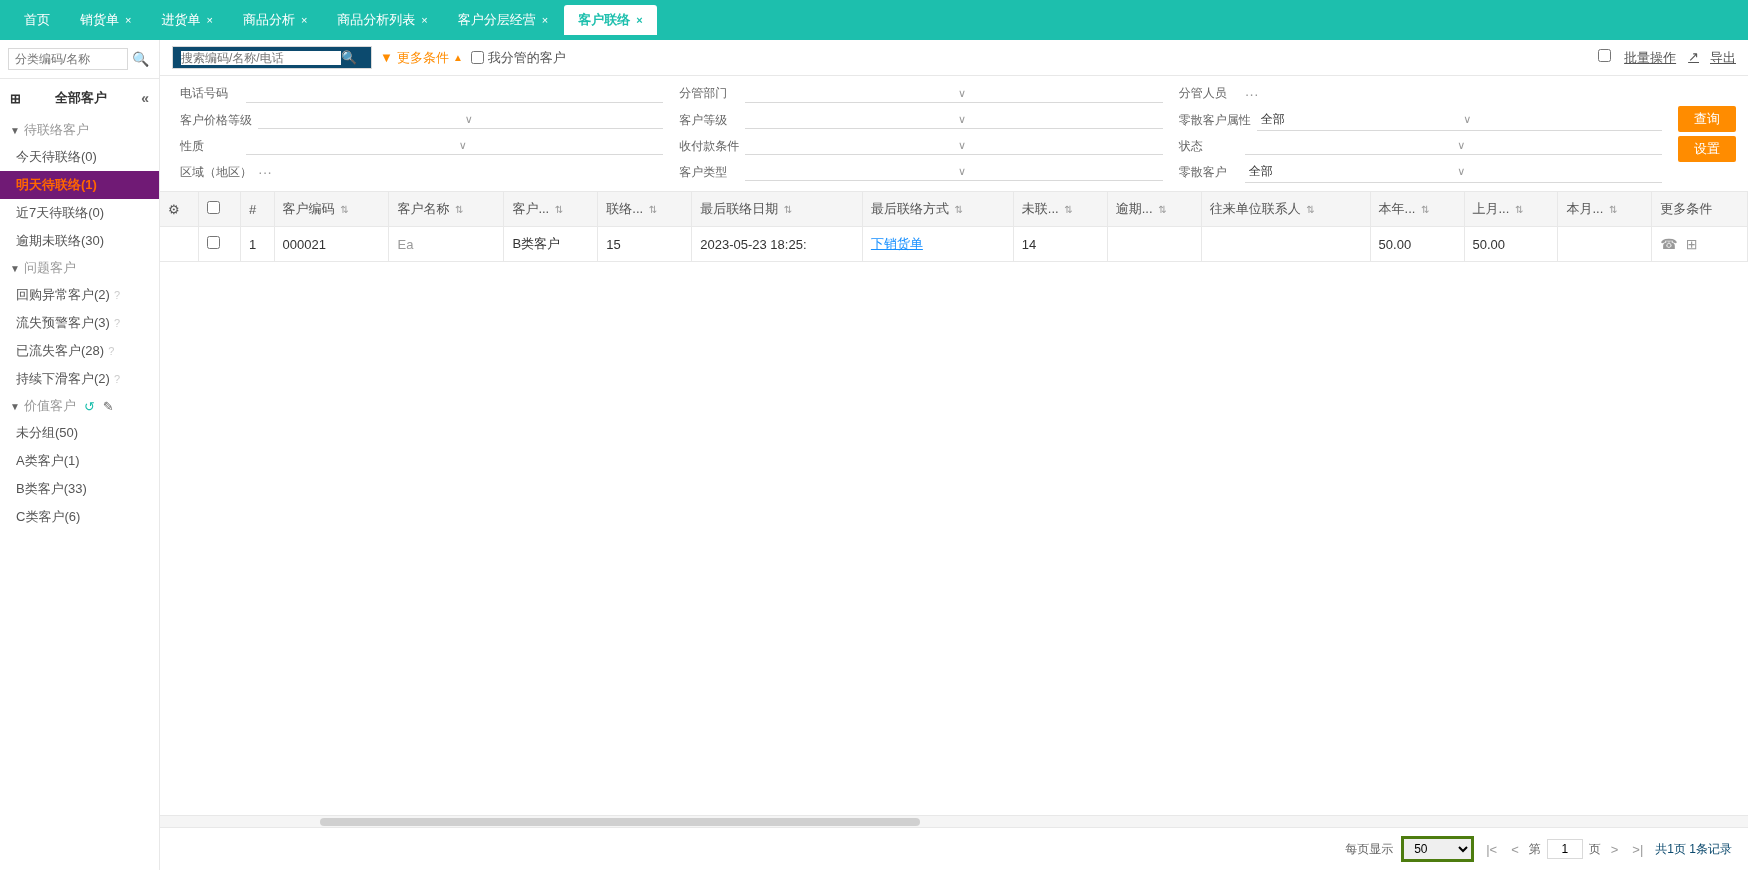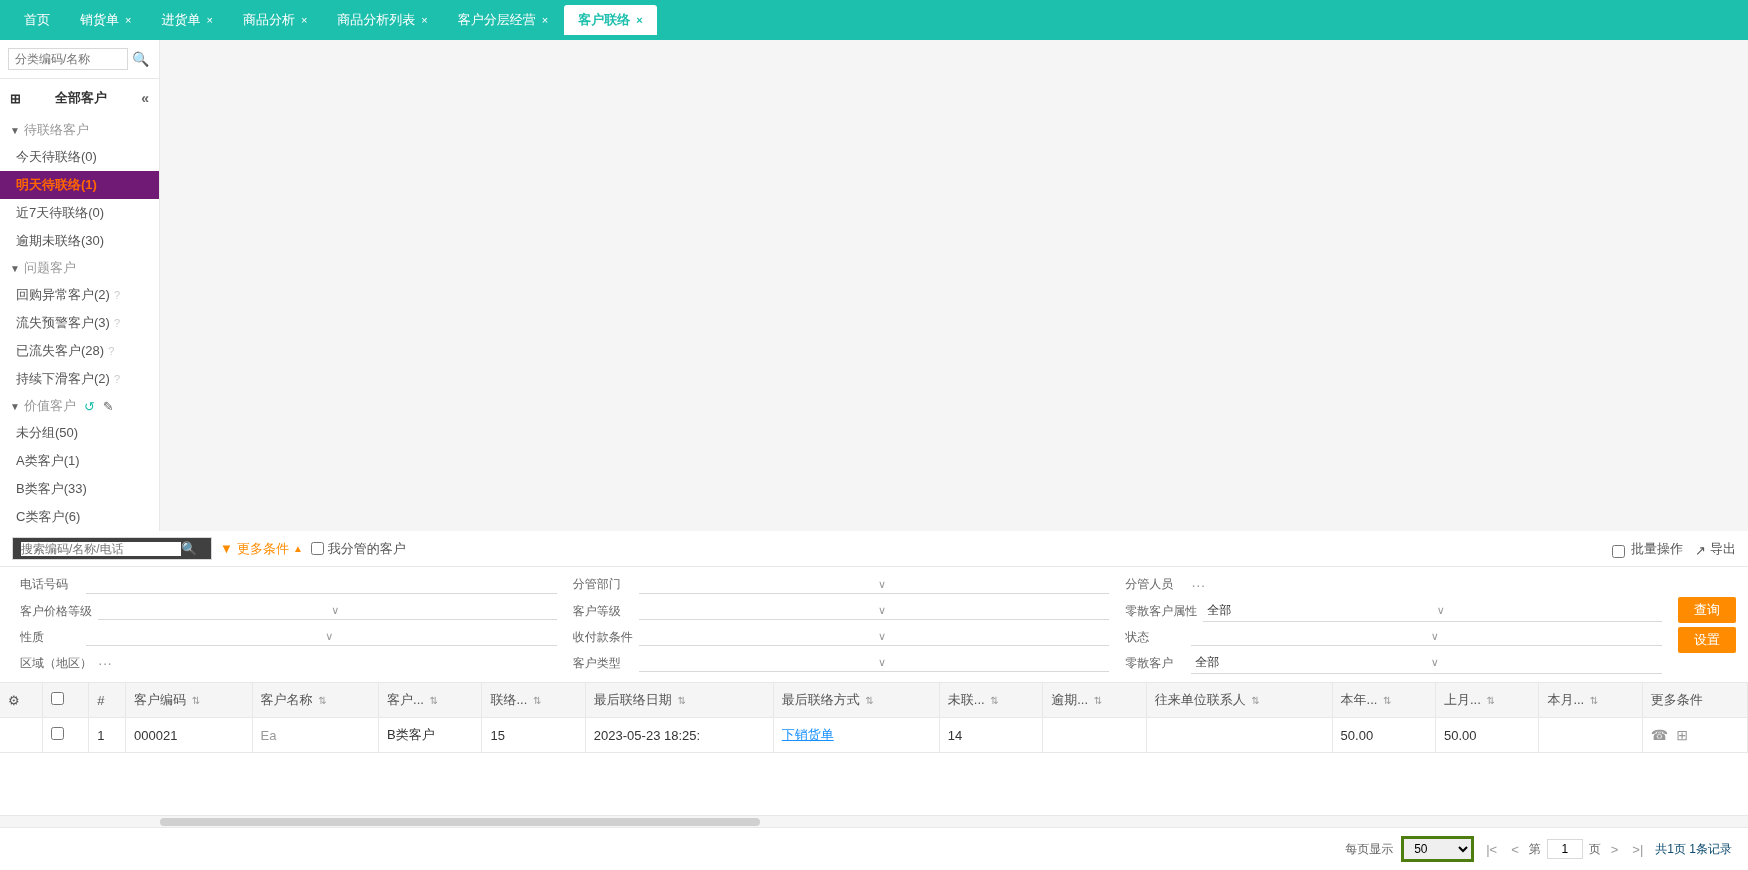--- a/index.html
+++ b/index.html
@@ -25,21 +25,20 @@
       align-items: center;
       gap: 4px;
     }
     .nav-item.active { background: #fff; color: #1dbfad; font-weight: bold; }
     .nav-item .close-x { font-size: 11px; color: inherit; margin-left: 2px; }
 
     
     .main-layout {
       display: flex;
       height: calc(870px - 40px);
-      flex-direction: column;
     }
 
     
     .sidebar {
       width: 160px;
       background: #fff;
       border-right: 1px solid #e8e8e8;
       overflow-y: auto;
       flex-shrink: 0;
     }
@@ -112,21 +111,21 @@
       align-items: center;
       gap: 8px;
       border-bottom: 1px solid #e8e8e8;
     }
     .search-box {
       display: flex;
       align-items: center;
       border: 1px solid #d9d9d9;
       padding: 3px 8px;
       width: 200px;
-      background: #404040;
+      background: #0c4a6e;
     }
     .search-box input {
       border: none;
       outline: none;
       font-size: 12px;
       color: #999;
       width: 160px;
     }
     .search-box .search-icon { color: #ff8c00; font-size: 13px; cursor: pointer; }
     .filter-btn {
@@ -147,25 +146,26 @@
       cursor: pointer;
     }
     .toolbar-right {
       margin-left: auto;
       display: flex;
       align-items: center;
       gap: 12px;
     }
     .batch-btn, .export-btn {
       display: flex;
-      align-items: flex-end;
-      gap: 4px;
+      align-items: flex-start;
+      gap: 11px;
       font-size: 12px;
       color: #555;
       cursor: pointer;
+      text-decoration: underline;
     }
 
     
     .filter-panel {
       background: #fff;
       border-bottom: 1px solid #e8e8e8;
       padding: 8px 12px;
     }
     .filter-row {
       display: flex;

